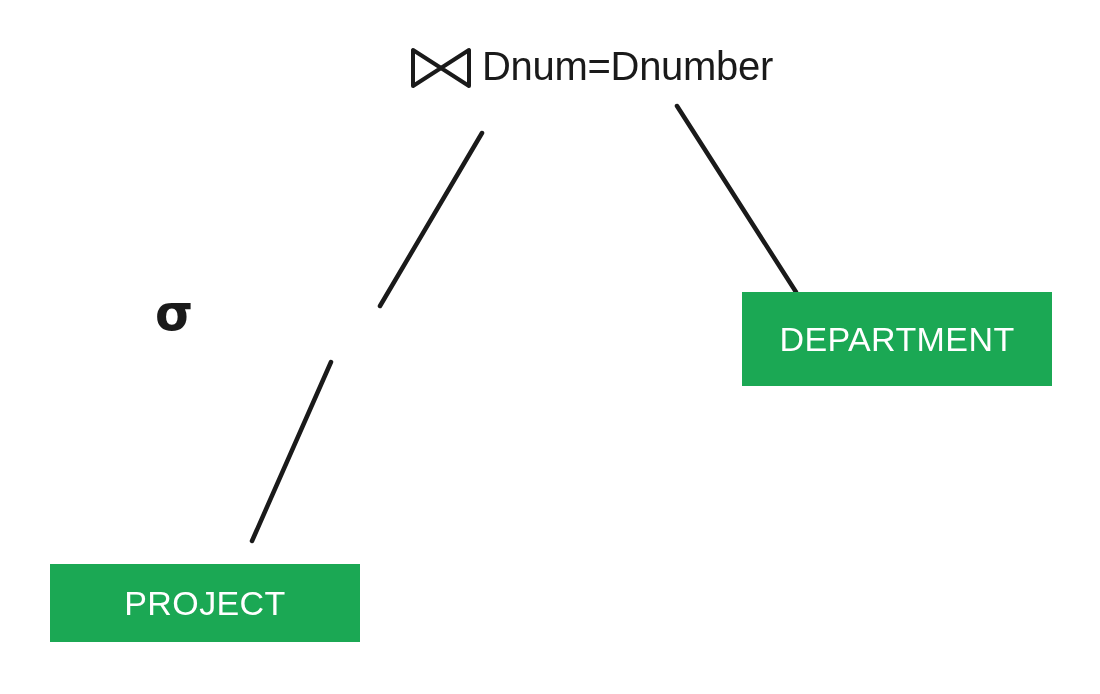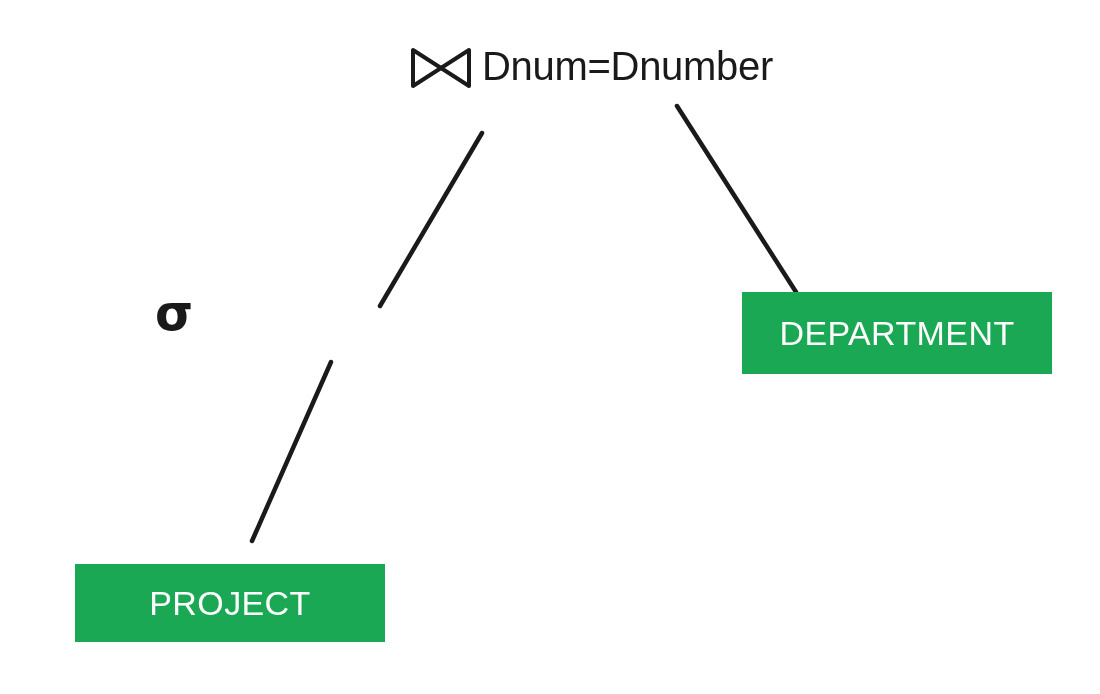--- a/index.html
+++ b/index.html
@@ -84,27 +84,26 @@
     color: #ffffff;
     font-size: 34px;
     letter-spacing: 0.4px;
     box-sizing: border-box;
   }
   #relation-project {
     left: 50px;
     top: 564px;
     width: 310px;
     height: 78px;
-    margin-left: 25px;
   }
   #relation-department {
     left: 742px;
     top: 292px;
     width: 310px;
-    height: 82px;
+    height: 94px;
   }
 </style>
 </head>
 <body>
 
 <div id="canvas">
 
   <svg id="edges" viewBox="0 0 1100 694" xmlns="http://www.w3.org/2000/svg">
     <line x1="482" y1="133" x2="380" y2="306" stroke="#1a1a1a" stroke-width="4.5" stroke-linecap="round"></line>
     <line x1="677" y1="106" x2="796" y2="292" stroke="#1a1a1a" stroke-width="4.5" stroke-linecap="round"></line>

